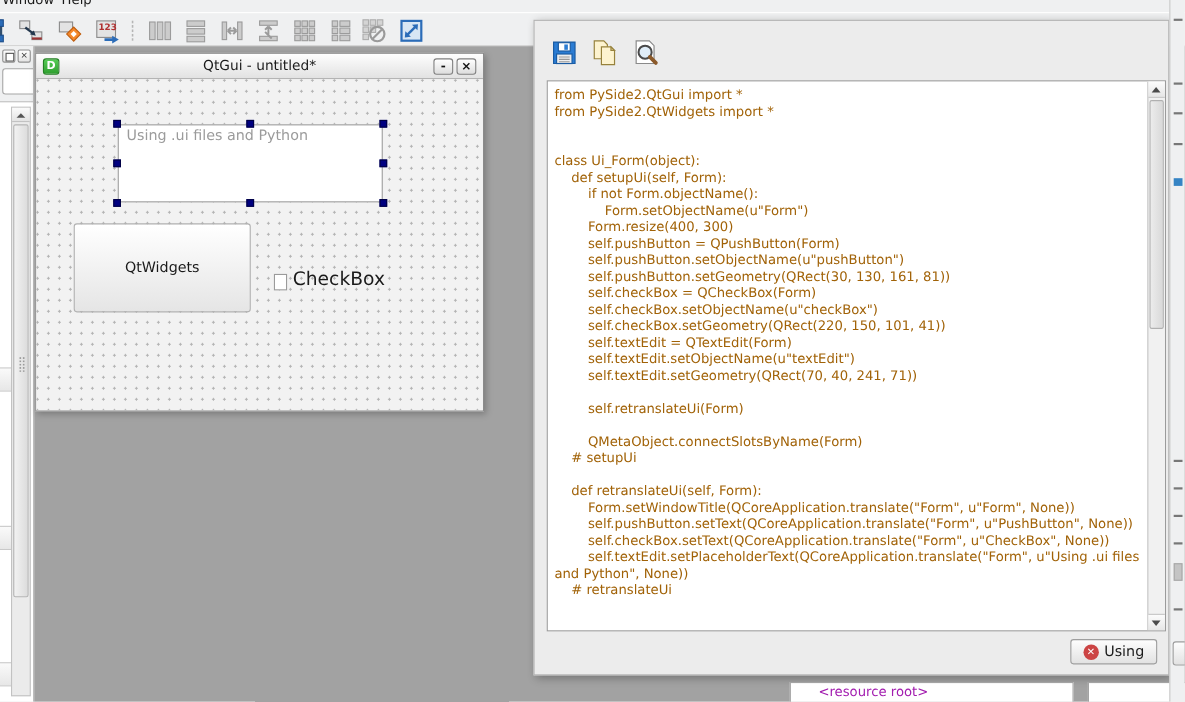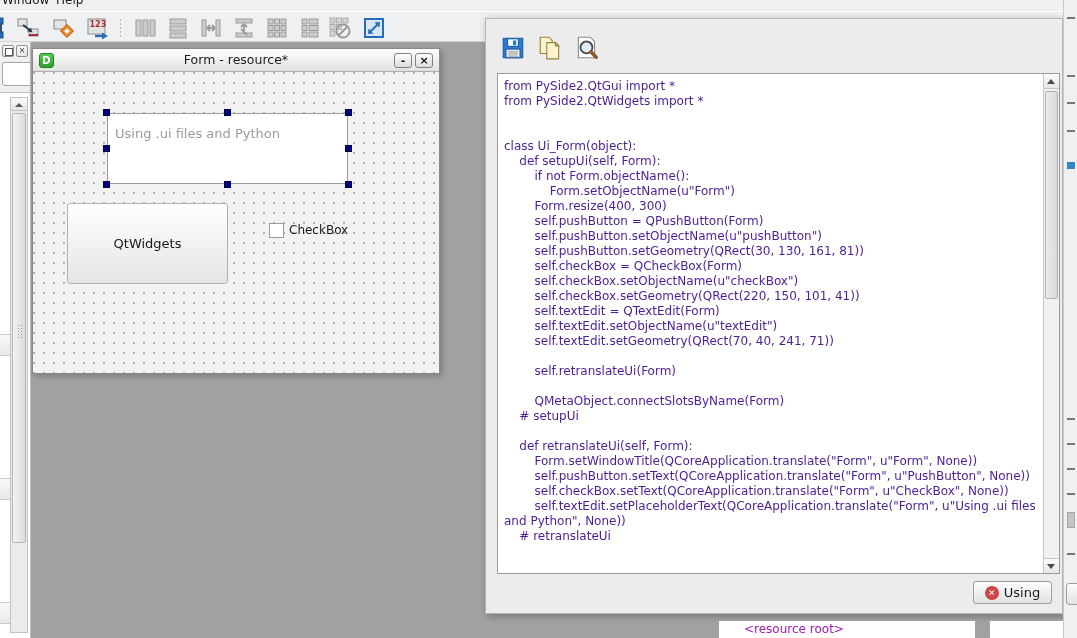--- a/index.html
+++ b/index.html
@@ -40,35 +40,35 @@
 
   
   .formwin { position:absolute; left:32px; top:48px; width:408px; height:326px; background:#f1f1f1; border:1px solid #8a8a8a; box-shadow:2px 2px 6px rgba(0,0,0,.25); }
   .formtitle { position:absolute; left:0; top:0; right:0; height:23px; background:linear-gradient(#fefefe,#e2e2e2); border-bottom:1px solid #adadad; }
   .formicon { position:absolute; left:6px; top:4px; width:15px; height:15px; border-radius:3px; background:linear-gradient(#55cc55,#2f9f2f); border:1px solid #238023; color:#fff; font-size:10px; font-weight:bold; text-align:center; line-height:14px; }
   .formtitletext { position:absolute; left:0; right:0; top:3px; text-align:center; font-size:12.5px; color:#1a1a1a; }
   .winbtn { position:absolute; top:4px; width:18px; height:15px; border:1px solid #808080; border-radius:3px; background:linear-gradient(#ffffff,#dddddd); font-size:11px; font-weight:bold; color:#111; text-align:center; line-height:13px; }
   .winbtn.min { right:27px; } .winbtn.cls { right:6px; }
   .formcanvas { position:absolute; left:0; top:23px; right:0; bottom:0; background:#f2f2f2;
         background-image:radial-gradient(circle,#b3b3b3 1px,transparent 1px); background-size:10px 10px; background-position:6px 6px; }
-  .w-textedit { position:absolute; left:74px; top:41px; width:241px; height:71px; background:#fff; border:1px solid #9b9b9b; padding:12px 7px; font-size:13px; color:#9b9b9b; }
+  .w-textedit { position:absolute; left:74px; top:41px; width:241px; height:71px; background:#fff; border:1px solid #9b9b9b; padding:2px 7px; font-size:13px; color:#9b9b9b; }
   .handle { position:absolute; width:7px; height:7px; background:#000080; border:1px solid #000045; }
   .h-tl{left:-4px;top:-4px;} .h-tm{left:calc(50% - 4px);top:-4px;} .h-tr{right:-4px;top:-4px;}
   .h-ml{left:-4px;top:calc(50% - 4px);} .h-mr{right:-4px;top:calc(50% - 4px);}
   .h-bl{left:-4px;bottom:-4px;} .h-bm{left:calc(50% - 4px);bottom:-4px;} .h-br{right:-4px;bottom:-4px;}
   .w-push { position:absolute; left:34px; top:131px; width:161px; height:81px; background:linear-gradient(#ffffff,#e5e5e5); border:1px solid #b1b1b1; border-radius:3px; font-size:13px; color:#1a1a1a; display:flex; align-items:center; justify-content:center; }
-  .w-check { position:absolute; left:236px; top:151px; width:101px; height:41px; display:flex; align-items:flex-start; gap:5px; font-size:12px; color:#1a1a1a; }
+  .w-check { position:absolute; left:216px; top:151px; width:101px; height:41px; display:flex; align-items:flex-end; gap:5px; font-size:17px; color:#1a1a1a; }
   .checkbox-box { width:15px; height:15px; background:#fff; border:1px solid #9b9b9b; }
 
   
   .dialog { position:absolute; left:485px; top:18px; width:578px; height:596px; background:#ececec; border:1px solid #b4b4b4; box-shadow:2px 2px 8px rgba(0,0,0,.3); }
   .dlgbar { position:absolute; left:14px; top:16px; height:26px; display:flex; gap:11px; }
   .dlgbar .ibtn { width:26px; height:26px; display:flex; align-items:center; justify-content:center; }
   .codearea { position:absolute; left:11px; top:54px; width:563px; height:501px; background:#fff; border:1px solid #9b9b9b; overflow:hidden; }
-  .codetext { position:absolute; left:0; top:0; right:16px; bottom:0; padding:5px 2px 5px 6px; font-family:"DejaVu Sans", sans-serif; font-size:12px; line-height:15px; color:#4c1d95; white-space:pre-wrap; word-wrap:break-word; }
+  .codetext { position:absolute; left:0; top:0; right:16px; bottom:0; padding:5px 2px 5px 6px; font-family:"DejaVu Sans", sans-serif; font-size:12px; line-height:15px; color:#a16207; white-space:pre-wrap; word-wrap:break-word; }
   .vscroll { position:absolute; right:0; top:0; bottom:0; width:16px; background:#f1f1f1; border-left:1px solid #c6c6c6; }
   .vscroll .up,.vscroll .down { position:absolute; left:0; width:15px; height:15px; background:linear-gradient(#fcfcfc,#e6e6e6); }
   .vscroll .up { top:0; border-bottom:1px solid #c6c6c6; }
   .vscroll .down { bottom:0; border-top:1px solid #c6c6c6; }
   .vscroll .up::before { content:""; position:absolute; left:3px; top:5px; border-left:4px solid transparent; border-right:4px solid transparent; border-bottom:5px solid #4a4a4a; }
   .vscroll .down::before { content:""; position:absolute; left:3px; top:5px; border-left:4px solid transparent; border-right:4px solid transparent; border-top:5px solid #4a4a4a; }
   .vscroll .thumb { position:absolute; left:1px; top:17px; width:13px; height:208px; background:linear-gradient(90deg,#ececec,#d9d9d9); border:1px solid #b0b0b0; border-radius:2px; }
   .closebtn { position:absolute; right:10px; bottom:9px; width:79px; height:23px; background:linear-gradient(#fdfdfd,#e2e2e2); border:1px solid #9e9e9e; border-radius:3px; display:flex; align-items:center; justify-content:center; gap:5px; font-size:13px; color:#1a1a1a; }
   .closeglyph { width:14px; height:14px; border-radius:50%; background:#cc4444; color:#fff; font-size:9px; font-weight:bold; text-align:center; line-height:14px; }
 
@@ -231,21 +231,21 @@
         <div class="thumb">
             <div class="grip"></div>
           </div>
       </div>
     </div>
   </div>
 
   <div class="formwin">
     <div class="formtitle">
       <span class="formicon">D</span>
-      <span class="formtitletext">Form - resource*</span>
+      <span class="formtitletext">QtGui - untitled*</span>
       <span class="winbtn min">-</span>
       <span class="winbtn cls">×</span>
     </div>
     <div class="formcanvas">
       <div class="w-textedit">Using .ui files and Python</div>
       <div style="position:absolute;left:74px;top:41px;width:241px;height:71px;pointer-events:none">
         <span class="handle h-tl"></span>
         <span class="handle h-tm"></span>
         <span class="handle h-tr"></span>
         <span class="handle h-ml"></span>

